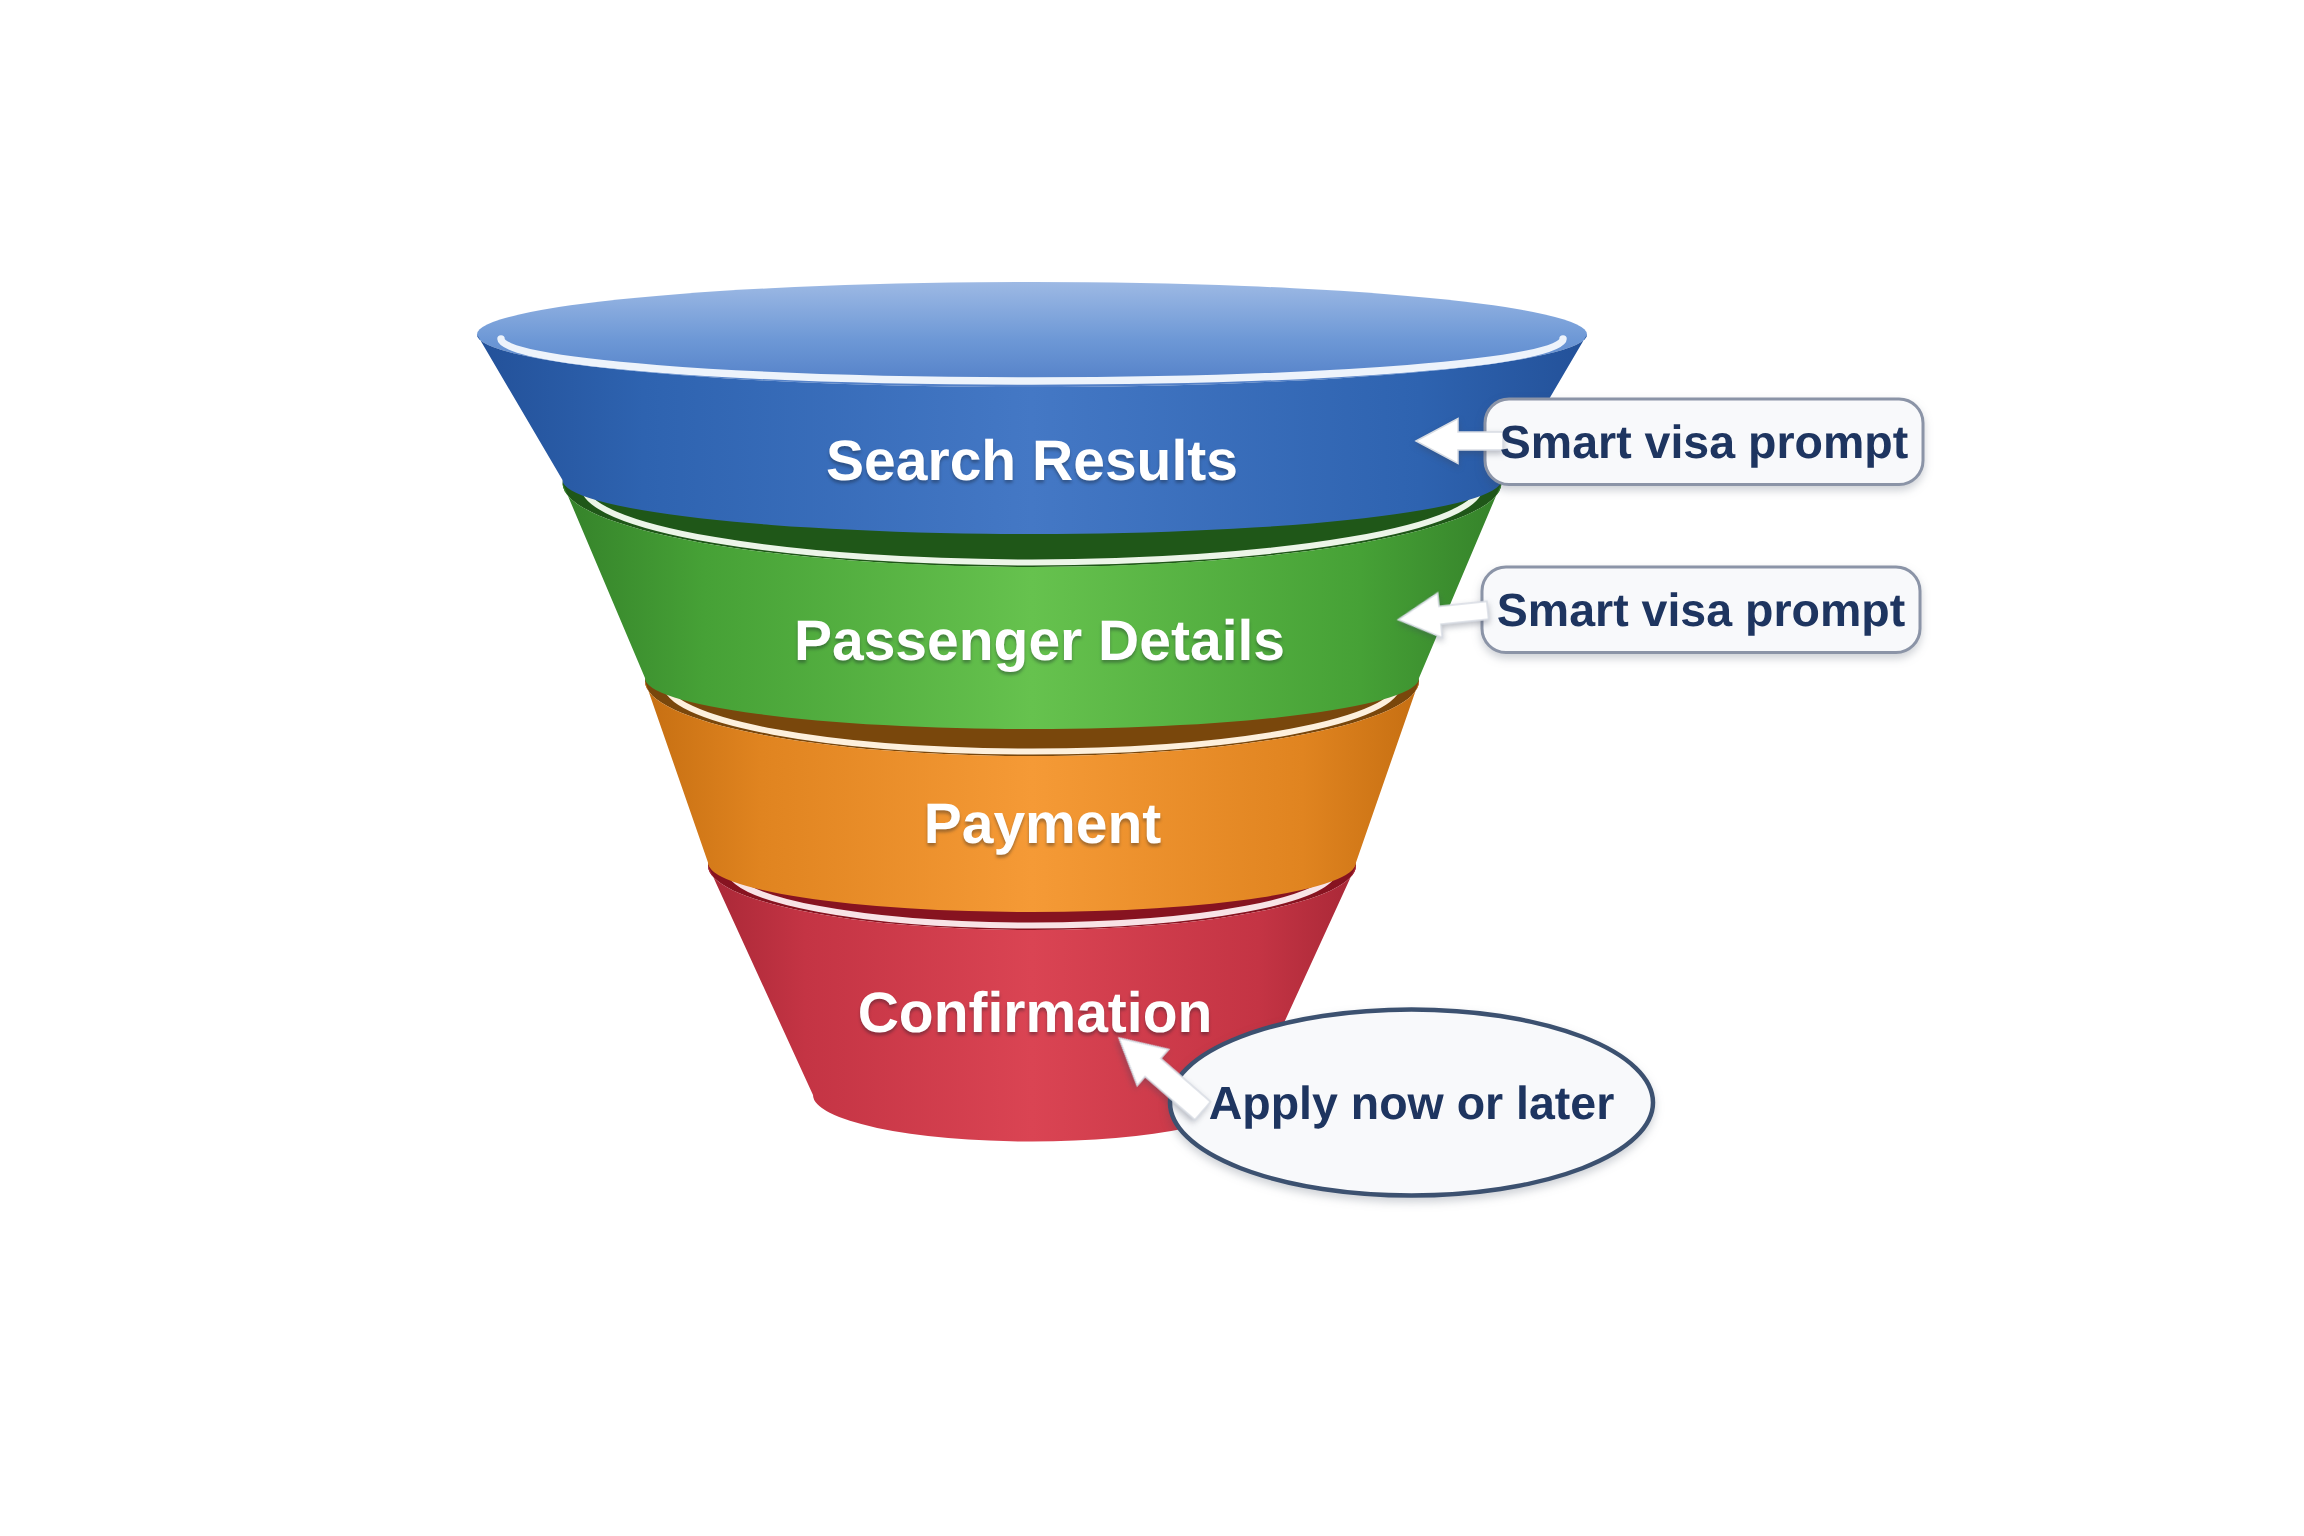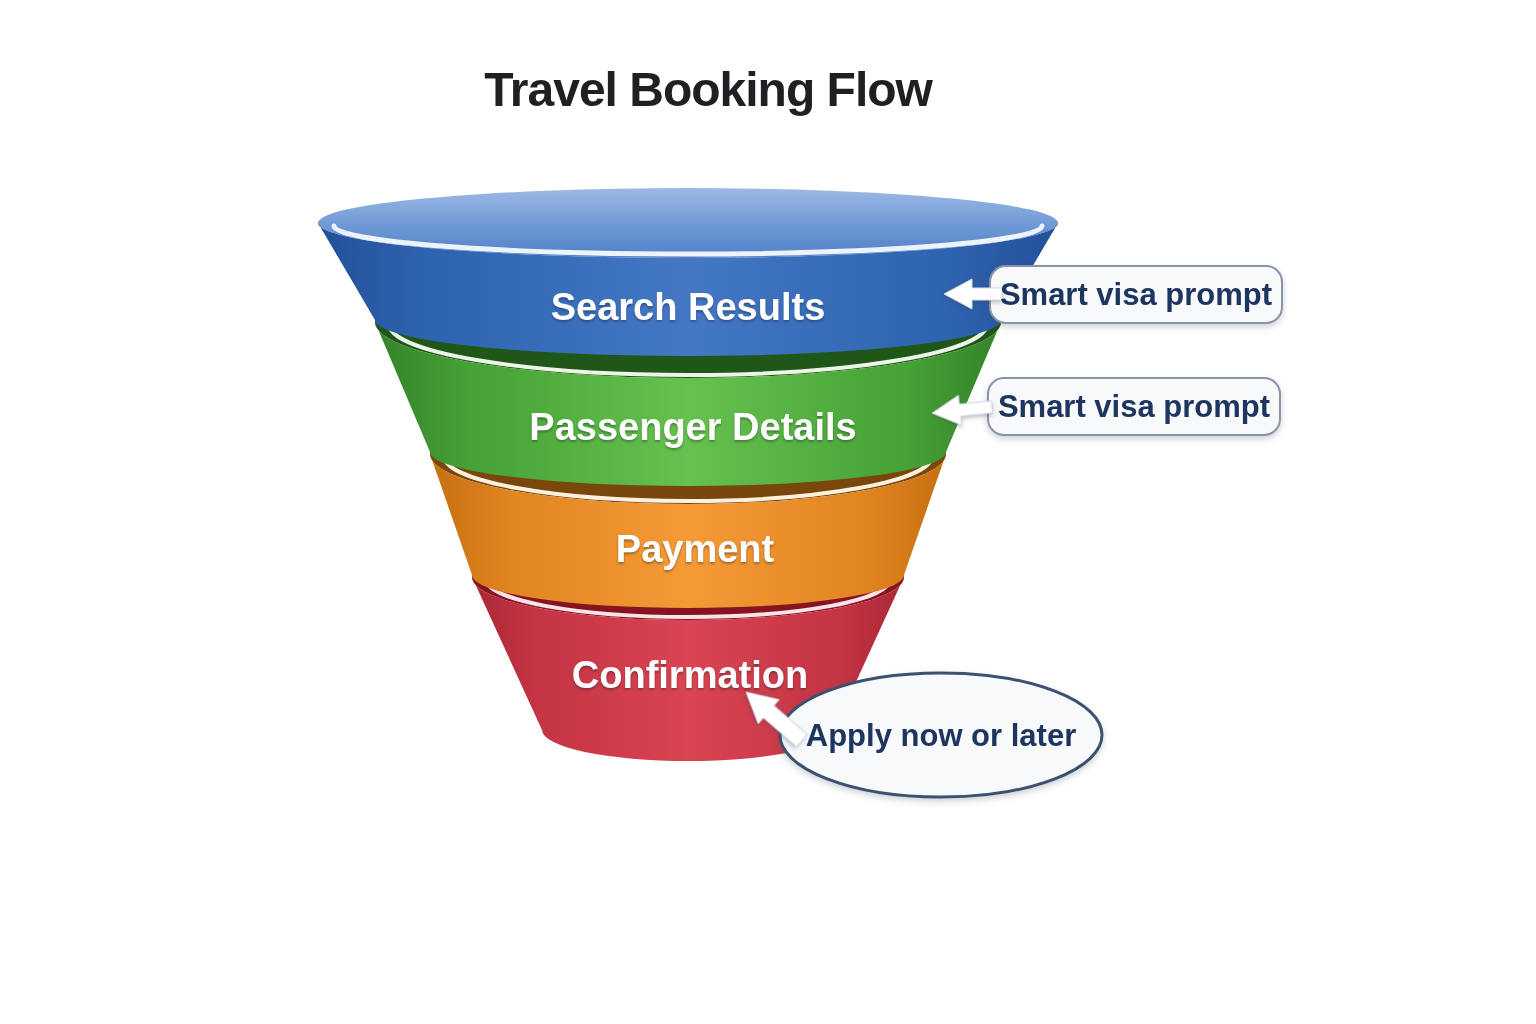--- a/index.html
+++ b/index.html
@@ -41,21 +41,20 @@
   }
   .callout-arrow{
     filter:drop-shadow(0 2px 2px rgba(60,70,90,0.35));
   }
 </style>
 </head>
 <body>
 
 <div class="canvas">
 
-  <div class="page-title">Travel Booking Flow</div>
 
   <svg width="1536" height="1024" viewBox="0 0 1536 1024">
     <defs>
       <linearGradient id="gradBlueMouth" x1="0" y1="0" x2="0" y2="1">
         <stop offset="0" stop-color="#9db9e4"></stop>
         <stop offset="0.55" stop-color="#6d98d6"></stop>
         <stop offset="1" stop-color="#527fc7"></stop>
       </linearGradient>
       <linearGradient id="gradBlueWall" x1="0" y1="0" x2="1" y2="0">
         <stop offset="0" stop-color="#235199"></stop>

